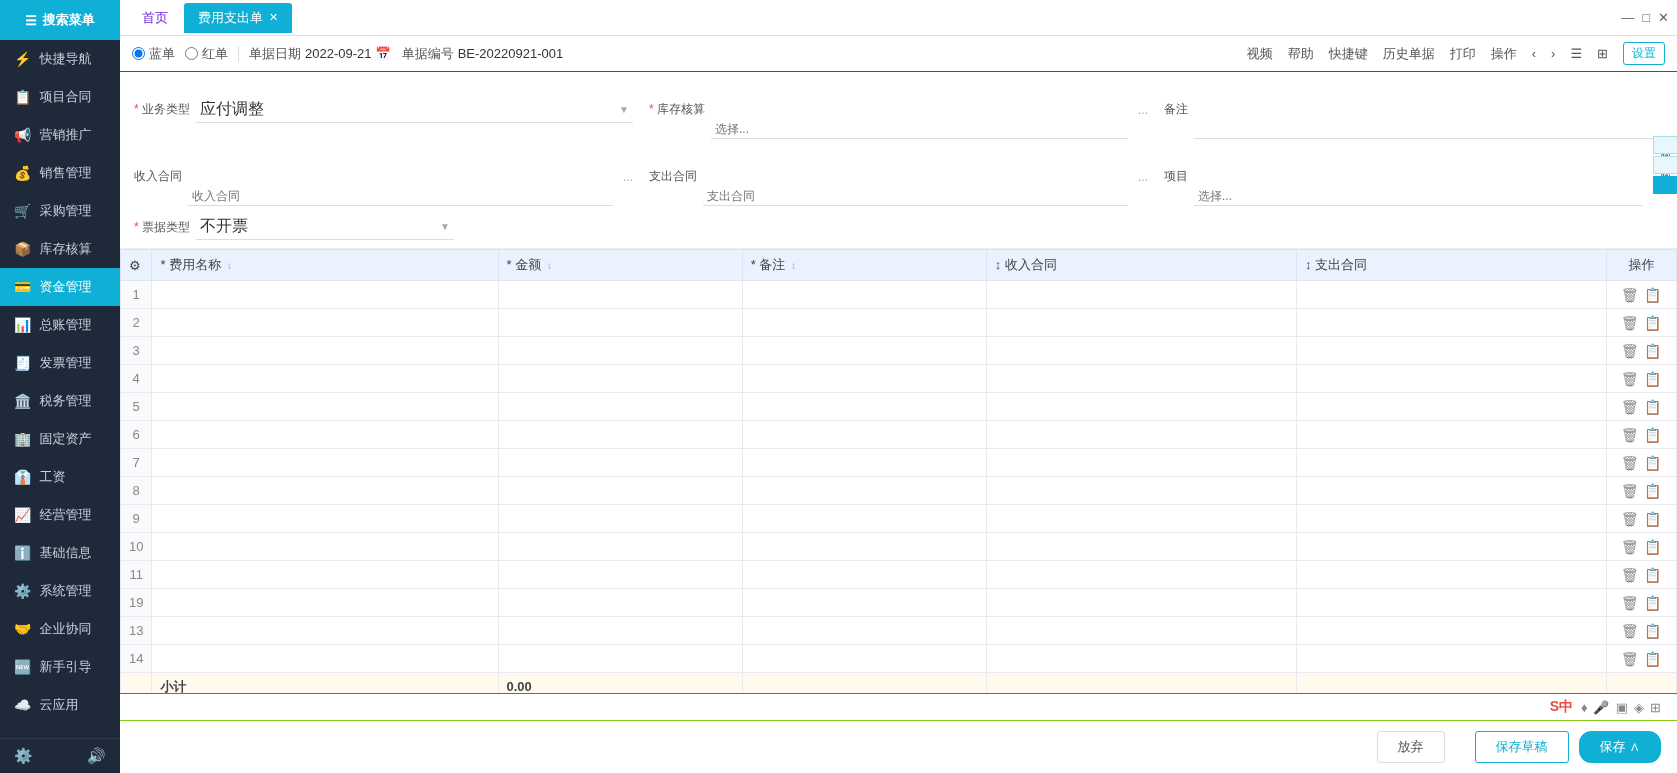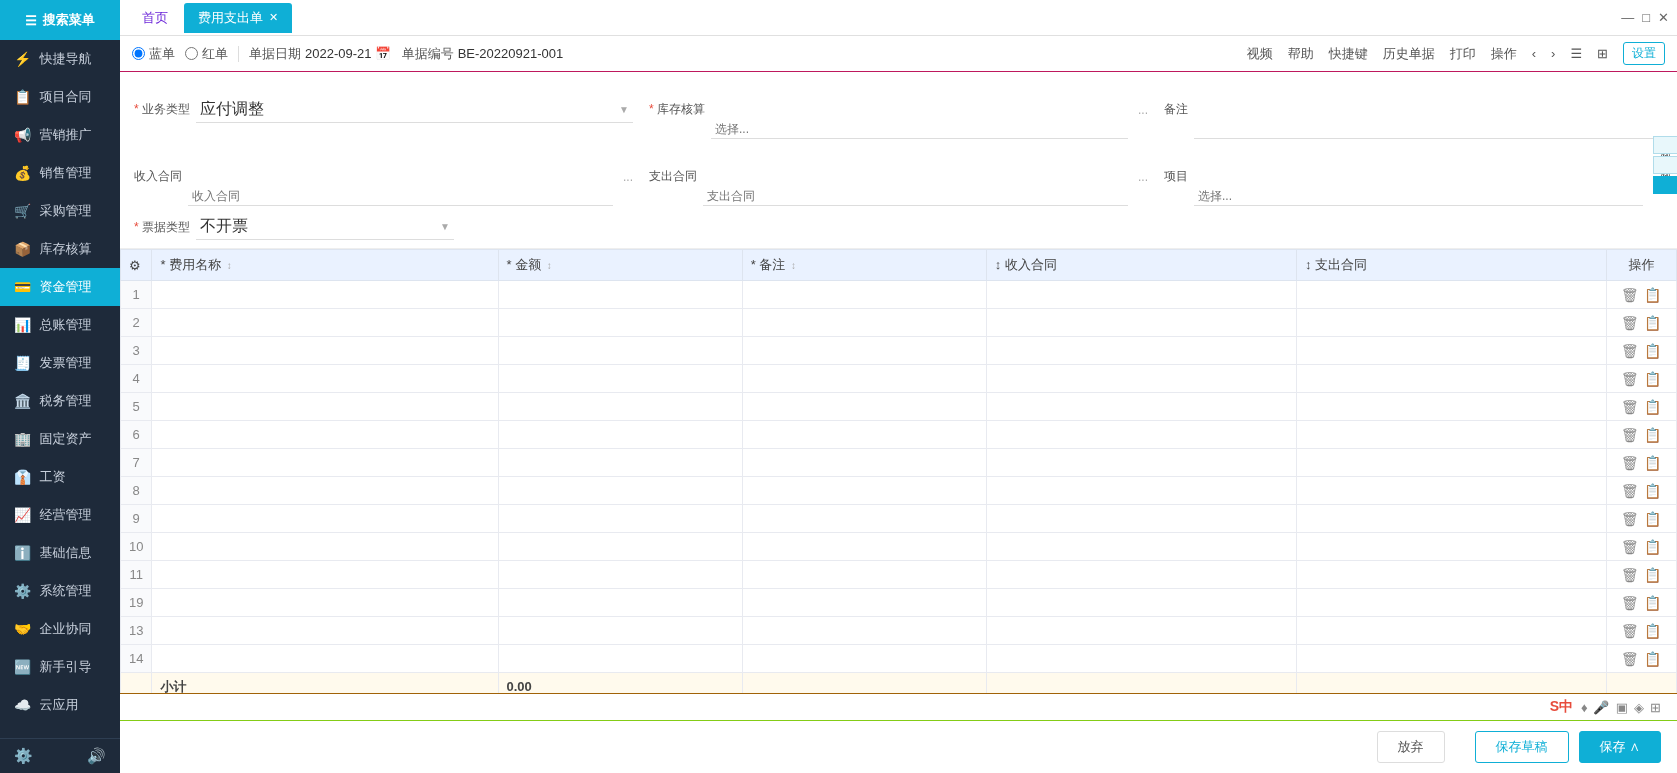--- a/index.html
+++ b/index.html
@@ -231,21 +231,21 @@
       display: flex;
       align-items: center;
       justify-content: flex-end;
       padding: 10px 16px;
       gap: 10px;
       border-top: 1px solid #84cc16;
       background: #fff;
     }
     .btn { padding: 6px 20px; border-radius: 3px; cursor: pointer; font-size: 13px; border: 1px solid #ddd; }
     .btn-default { background: #fff; color: #555; }
-    .btn-primary { background: #0fafd6; color: #fff; border-color: #0fafd6; }
+    .btn-primary { background: #0fafd6; color: #fff; border-color: #0fafd6; border-radius: 12px; }
     .btn-save-draft { background: #fff; color: #0fafd6; border-color: #0fafd6; margin-left: 20px; }
 
     
     .bottom-bar {
       display: flex;
       align-items: center;
       justify-content: flex-end;
       padding: 4px 16px;
       background: #fff;
       border-top: 1px solid #a16207;

